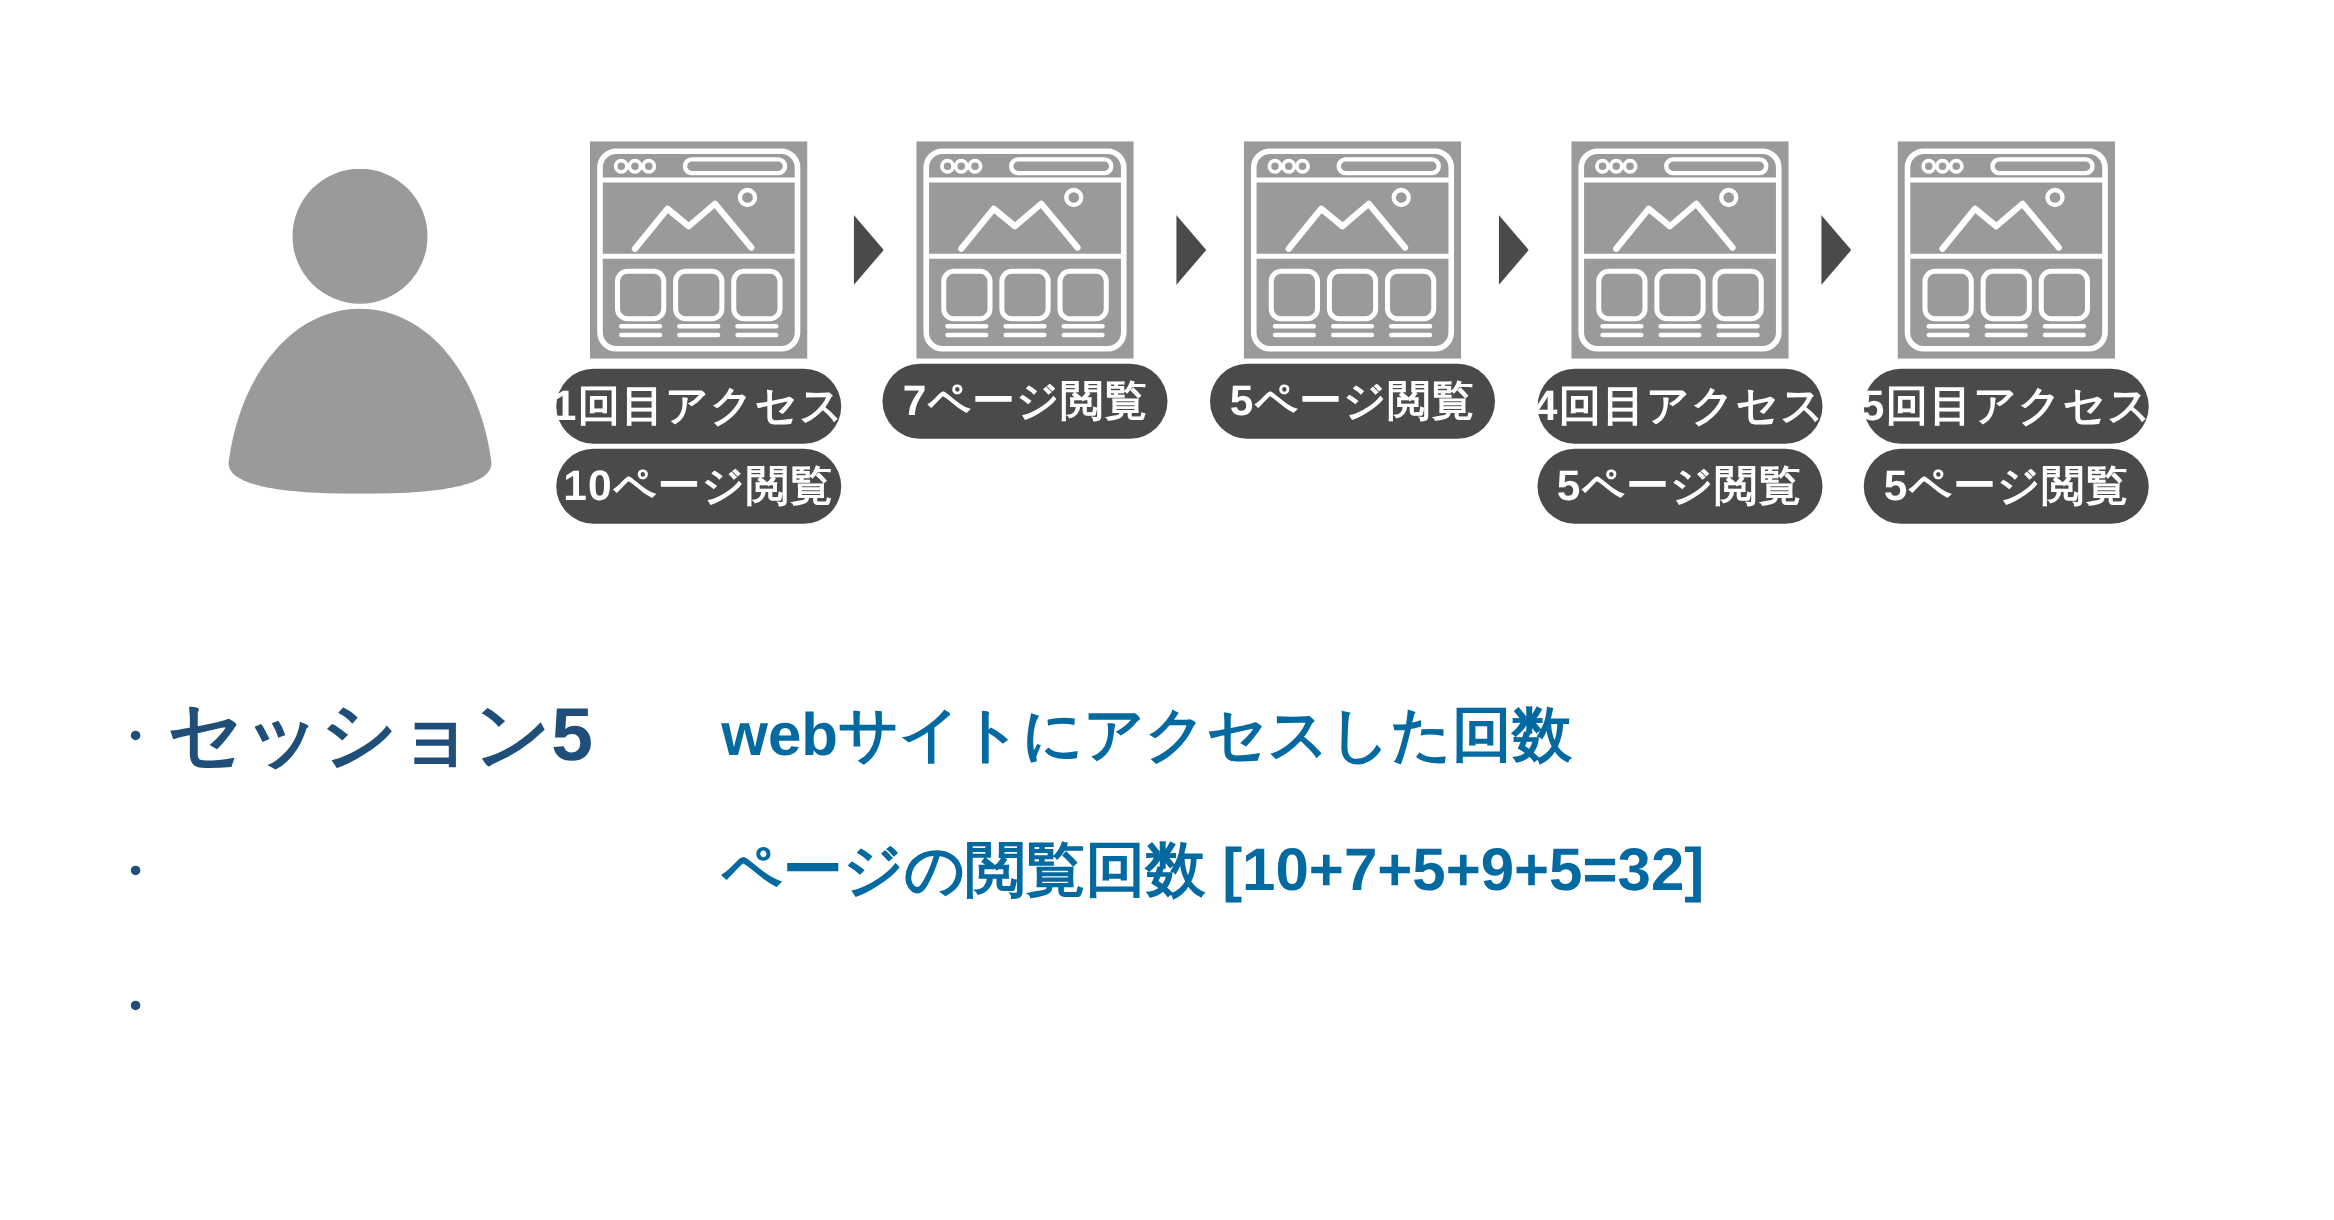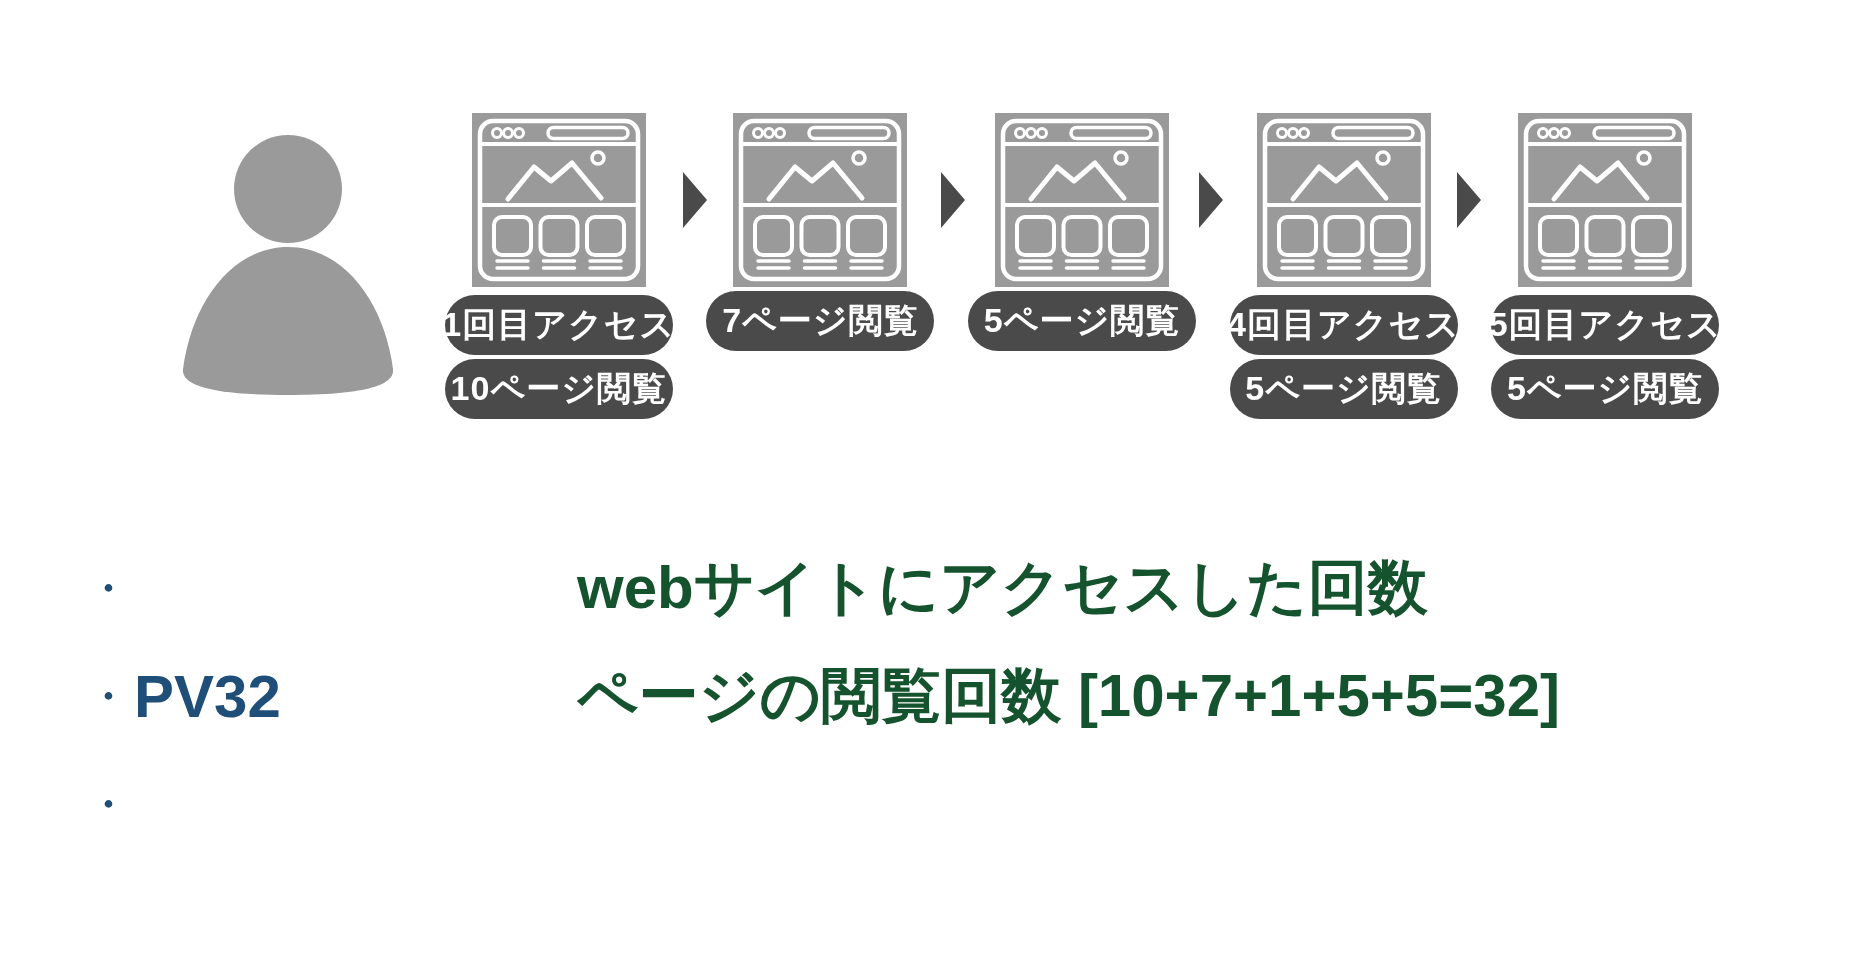--- a/index.html
+++ b/index.html
@@ -22,21 +22,21 @@
   .arrow{position:absolute;top:59px;width:24px;height:56px;}
   .arrow.a1{left:246px;} .arrow.a2{left:504px;} .arrow.a3{left:762px;} .arrow.a4{left:1020px;}
   
   .legend{position:absolute;left:88px;top:534px;width:1720px;}
   .legend-row{display:flex;align-items:center;height:108px;}
   .term-cell{
     width:489px;display:flex;align-items:center;color:#1f4e79;
     font-size:60px;font-weight:900;white-space:nowrap;
   }
   .bullet{font-size:40px;margin-right:6px;font-weight:900;}
-  .definition{color:#14532d;font-size:60px;font-weight:900;white-space:nowrap;}
+  .definition{color:#0369a1;font-size:48px;font-weight:900;white-space:nowrap;}
   .defs-holder{position:absolute;width:0;height:0;overflow:hidden;}
 </style>
 </head>
 <body>
 
 <svg class="defs-holder" xmlns="http://www.w3.org/2000/svg" aria-hidden="true">
   <defs>
     <symbol id="sym-person" viewBox="0 0 216 260">
       <circle cx="108" cy="54" r="54" fill="#9a9a9a"></circle>
       <path d="M108 112 C 163 112 204 166 213 234 C 215 250 186 260 108 260 C 30 260 1 250 3 234 C 12 166 53 112 108 112 Z" fill="#9a9a9a"></path>
@@ -128,30 +128,30 @@
     <svg class="arrow a4">
         <use href="#sym-arrow"></use>
       </svg>
   </div>
 
   <div class="legend">
 
     <div class="legend-row">
       <div class="term-cell">
         <span class="bullet">・</span>
+        <span>セッション5</span>
       </div>
       <div class="definition">webサイトにアクセスした回数</div>
     </div>
 
     <div class="legend-row">
       <div class="term-cell">
         <span class="bullet">・</span>
-        <span>PV32</span>
       </div>
-      <div class="definition">ページの閲覧回数 [10+7+1+5+5=32]</div>
+      <div class="definition">ページの閲覧回数 [10+7+5+9+5=32]</div>
     </div>
 
     <div class="legend-row">
       <div class="term-cell">
         <span class="bullet">・</span>
       </div>
     </div>
 
   </div>
 </div>

